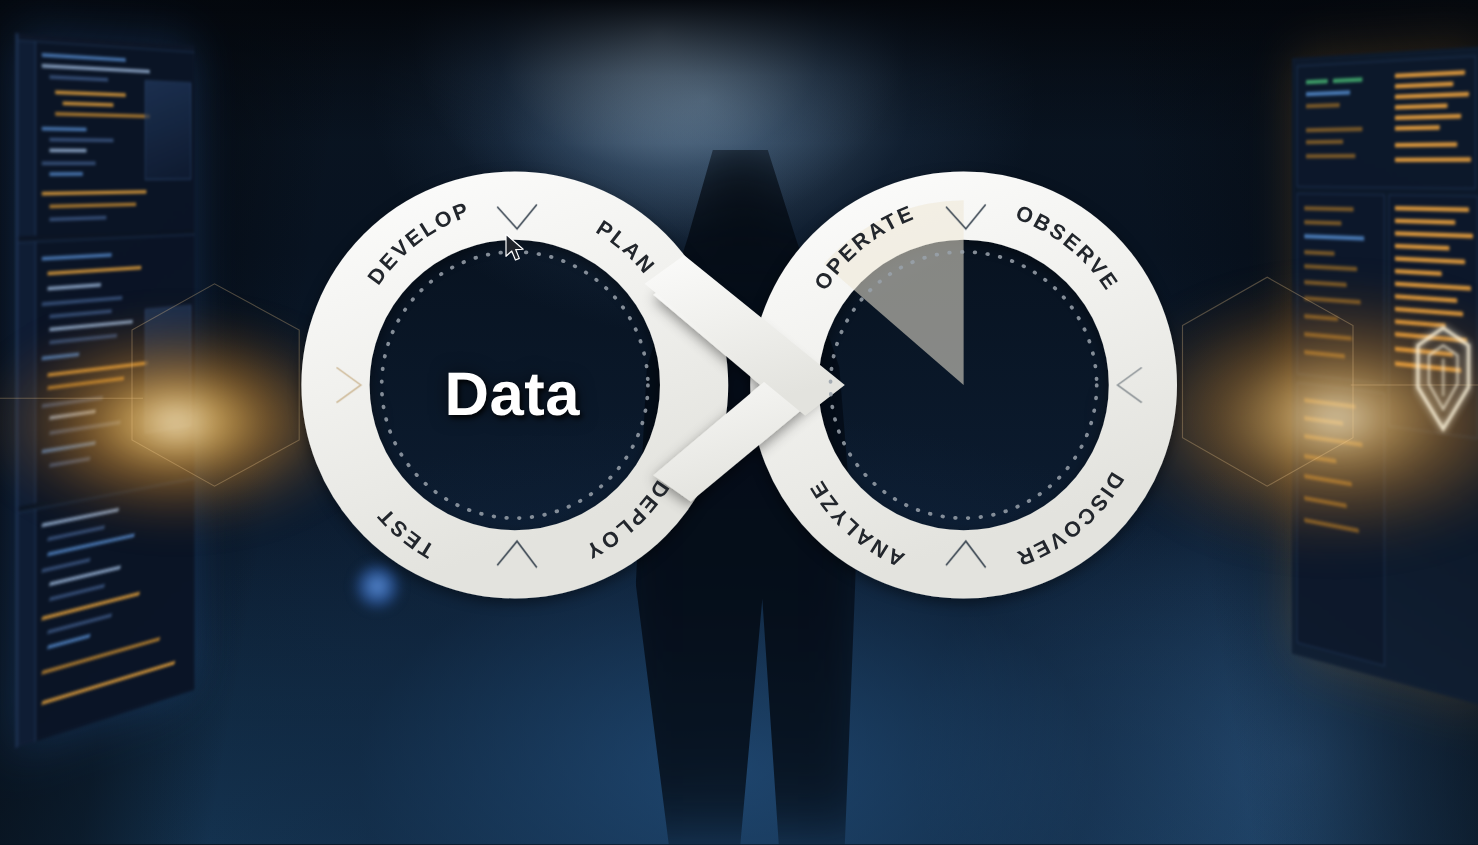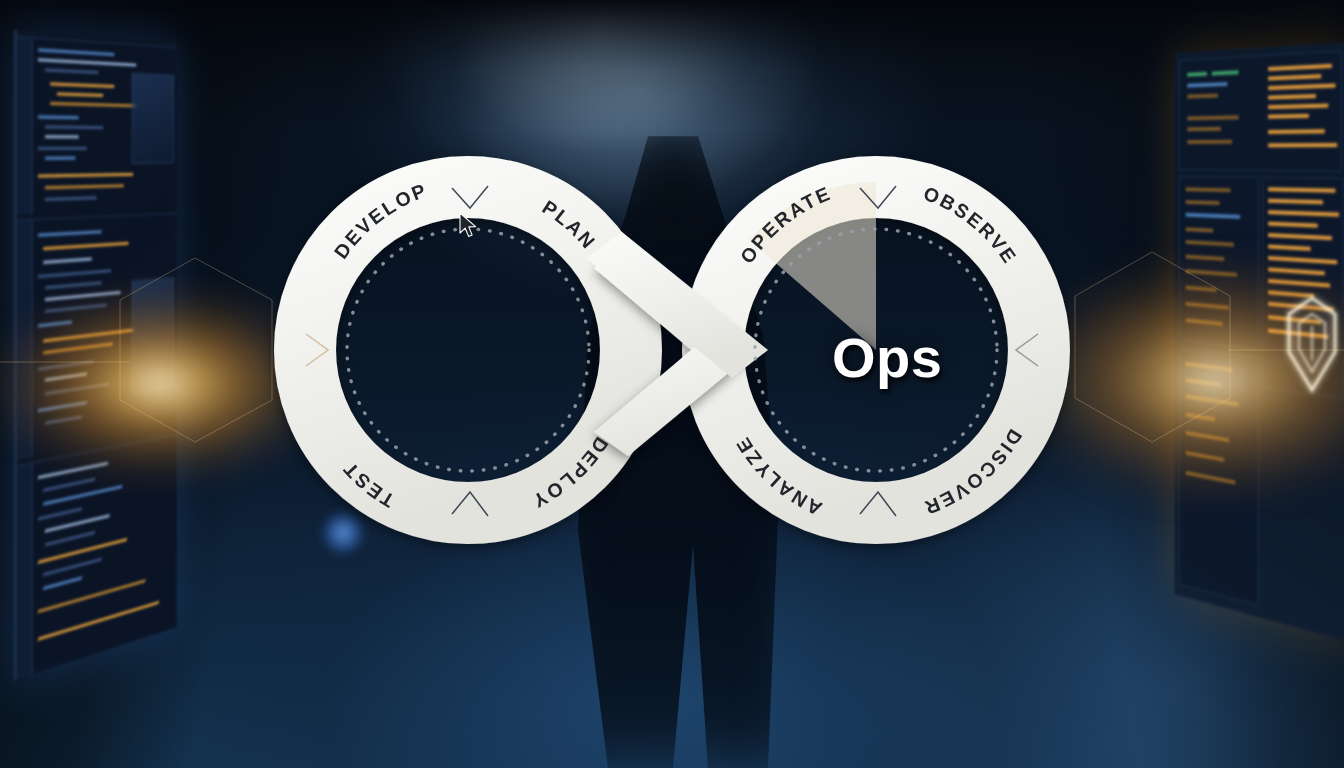--- a/index.html
+++ b/index.html
@@ -443,20 +443,20 @@
       </text>
       <text class="loop-word">
         <textPath href="#p-discover" startOffset="50%" text-anchor="middle">DISCOVER</textPath>
       </text>
       <text class="loop-word">
         <textPath href="#p-analyze" startOffset="50%" text-anchor="middle">ANALYZE</textPath>
       </text>
     </g>
   </svg>
 
-  <div class="center-word" id="word-ops">Ops</div>
+  <div class="center-word" id="word-data">Data</div>
 
 
   <svg id="cursor" viewBox="0 0 19 27">
     <path d="M1 1 L1 21 L6.2 16.2 L9.6 24.4 L13.1 22.9 L9.8 14.9 L16.6 14.6 Z" fill="#20242b" stroke="#ffffff" stroke-width="1.1" stroke-linejoin="round"></path>
   </svg>
 
 </div>
 
 </body></html>

